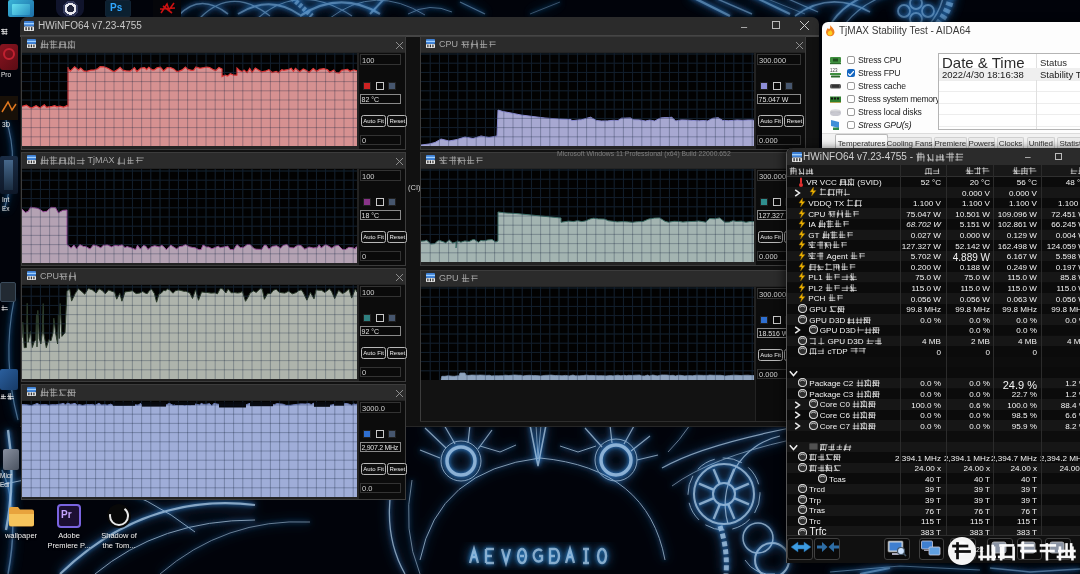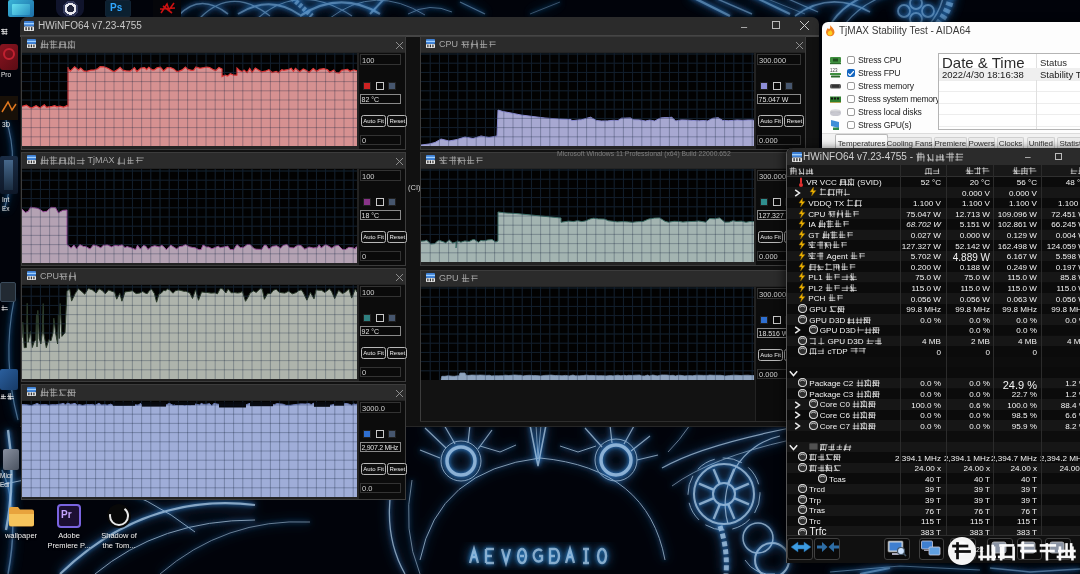--- a/index.html
+++ b/index.html
@@ -1532,21 +1532,21 @@
     <div style="position:absolute;left:847px;top:69px;width:8px;height:8px;background:#1466c0;border-radius:2px;"></div>
     <svg style="position:absolute;left:848.2px;top:71px" width="6" height="5">
       <path d="M0,2.5 L2,4.5 L6,0" stroke="#fff" stroke-width="1.2" fill="none"></path>
     </svg>
     <div style="position:absolute;top:67.8px;font-size:8.6px;line-height:10.6px;color:#1a1a1a;white-space:nowrap;left:858px;letter-spacing:-0.15px;">Stress FPU</div>
     <svg style="position:absolute;left:830px;top:81px" width="11" height="11" viewBox="0 0 11 11">
       <rect x="0" y="3" width="11" height="4.5" rx="1.5" fill="#555"></rect>
       <rect x="2" y="4" width="7" height="2.5" fill="#333"></rect>
     </svg>
     <div style="position:absolute;left:847px;top:82px;width:8px;height:8px;background:#fff;border:1px solid #9a9a9a;border-radius:2px;"></div>
-    <div style="position:absolute;top:80.8px;font-size:8.6px;line-height:10.6px;color:#1a1a1a;white-space:nowrap;left:858px;letter-spacing:-0.15px;">Stress memory</div>
+    <div style="position:absolute;top:80.8px;font-size:8.6px;line-height:10.6px;color:#1a1a1a;white-space:nowrap;left:858px;letter-spacing:-0.15px;">Stress cache</div>
     <svg style="position:absolute;left:830px;top:94px" width="11" height="11" viewBox="0 0 11 11">
       <rect x="0" y="2.5" width="11" height="5.5" fill="#2f7f2f"></rect>
       <rect x="1" y="3.5" width="2" height="2" fill="#111"></rect>
       <rect x="4" y="3.5" width="2" height="2" fill="#111"></rect>
       <rect x="7" y="3.5" width="2" height="2" fill="#111"></rect>
       <rect x="0" y="8" width="11" height="1" fill="#b8a858"></rect>
     </svg>
     <div style="position:absolute;left:847px;top:95px;width:8px;height:8px;background:#fff;border:1px solid #9a9a9a;border-radius:2px;"></div>
     <div style="position:absolute;top:93.8px;font-size:8.6px;line-height:10.6px;color:#1a1a1a;white-space:nowrap;left:858px;letter-spacing:-0.3px;">Stress system memory</div>
     <svg style="position:absolute;left:830px;top:107px" width="11" height="11" viewBox="0 0 11 11">
@@ -1554,21 +1554,21 @@
       <rect x="0.3" y="4.5" width="10.4" height="2.5" fill="#b8b8c0"></rect>
       <ellipse cx="5.5" cy="7" rx="5.2" ry="2" fill="#c8c8d0"></ellipse>
     </svg>
     <div style="position:absolute;left:847px;top:108px;width:8px;height:8px;background:#fff;border:1px solid #9a9a9a;border-radius:2px;"></div>
     <div style="position:absolute;top:106.8px;font-size:8.6px;line-height:10.6px;color:#1a1a1a;white-space:nowrap;left:858px;letter-spacing:-0.15px;">Stress local disks</div>
     <svg style="position:absolute;left:830px;top:120px" width="11" height="11" viewBox="0 0 11 11">
       <path d="M1,0 L9,2 L9,8 L1,6 Z" fill="#3f8fd8"></path>
       <rect x="3" y="7.5" width="6" height="2.5" fill="#2a8a4a"></rect>
     </svg>
     <div style="position:absolute;left:847px;top:121px;width:8px;height:8px;background:#fff;border:1px solid #9a9a9a;border-radius:2px;"></div>
-    <div style="position:absolute;top:119.8px;font-size:8.6px;line-height:10.6px;color:#1a1a1a;white-space:nowrap;left:858px;letter-spacing:-0.15px;">Stress GPU(s)</div>
+    <div style="position:absolute;top:119.8px;font-size:8.6px;line-height:10.6px;color:#1a1a1a;white-space:nowrap;left:858px;letter-spacing:-0.15px;font-style:italic;">Stress GPU(s)</div>
     <div style="position:absolute;left:938px;top:53px;width:147px;height:77px;background:#fff;border:1px solid #b4b4b4;"></div>
     <div style="position:absolute;left:939px;top:79.5px;width:141px;height:1px;background:#ededed;"></div>
     <div style="position:absolute;left:939px;top:91px;width:141px;height:1px;background:#ededed;"></div>
     <div style="position:absolute;left:939px;top:102.5px;width:141px;height:1px;background:#ededed;"></div>
     <div style="position:absolute;left:939px;top:114px;width:141px;height:1px;background:#ededed;"></div>
     <div style="position:absolute;left:939px;top:125.5px;width:141px;height:1px;background:#ededed;"></div>
     <div style="position:absolute;left:1036px;top:54px;width:1px;height:75px;background:#e0e0e0;"></div>
     <div style="position:absolute;left:939px;top:68px;width:145px;height:11.5px;background:#efefef;"></div>
     <div style="position:absolute;top:56.5px;font-size:15px;line-height:11.5px;color:#2a2a2a;white-space:nowrap;left:942px;">Date &amp; Time</div>
     <div style="position:absolute;top:56.5px;font-size:9.5px;line-height:11.5px;color:#2a2a2a;white-space:nowrap;left:1040px;">Status</div>
@@ -1796,21 +1796,21 @@
           <line x1="17.39" y1="4.05" x2="23.11" y2="4.05"></line>
           <line x1="17.94" y1="6.50" x2="23.11" y2="6.50"></line>
           <line x1="18.55" y1="0.65" x2="18.55" y2="6.77"></line>
           <line x1="20.39" y1="0.65" x2="20.39" y2="6.77"></line>
           <line x1="26.04" y1="1.74" x2="30.66" y2="1.74"></line>
           <line x1="26.04" y1="4.05" x2="30.66" y2="4.05"></line>
           <line x1="26.65" y1="2.01" x2="26.65" y2="6.09"></line>
         </g>
       </svg></div>
     <div style="position:absolute;right:139px;top:209.70000000000002px;font-size:8.1px;color:#f2f2f2;white-space:nowrap;">75.047 W</div>
-    <div style="position:absolute;right:90px;top:209.70000000000002px;font-size:8.1px;color:#f2f2f2;white-space:nowrap;">12.713 W</div>
+    <div style="position:absolute;right:90px;top:209.70000000000002px;font-size:8.1px;color:#f2f2f2;white-space:nowrap;">10.501 W</div>
     <div style="position:absolute;right:43px;top:209.70000000000002px;font-size:8.1px;color:#f2f2f2;white-space:nowrap;">109.096 W</div>
     <div style="position:absolute;right:-6px;top:209.70000000000002px;font-size:8.1px;color:#f2f2f2;white-space:nowrap;">72.451 W</div>
     <div style="position:absolute;left:786.5px;top:218.9px;width:294.5px;height:10.6px;background:#0b0b0b;"></div>
     <div style="position:absolute;left:798px;top:219.20000000000002px;font-size:8.1px;color:#f2f2f2;white-space:nowrap;"><svg width="8" height="9" viewBox="0 0 8 9" style="vertical-align:-1.5px">
         <path d="M4.5,0 L1,5 L3.4,5 L2.6,9 L7,3.6 L4.4,3.6 Z" fill="#f2b800" stroke="#8a6000" stroke-width="0.5"></path>
       </svg> IA&nbsp;<svg width="32" height="8" viewBox="0 0 32.4 8.1" style="vertical-align:-1.5px">
         <g stroke="#f2f2f2" stroke-width="0.70" stroke-linecap="square">
           <line x1="1.74" y1="4.05" x2="7.45" y2="4.05"></line>
           <line x1="0.65" y1="6.50" x2="6.91" y2="6.50"></line>
           <line x1="2.35" y1="0.65" x2="2.35" y2="6.77"></line>

